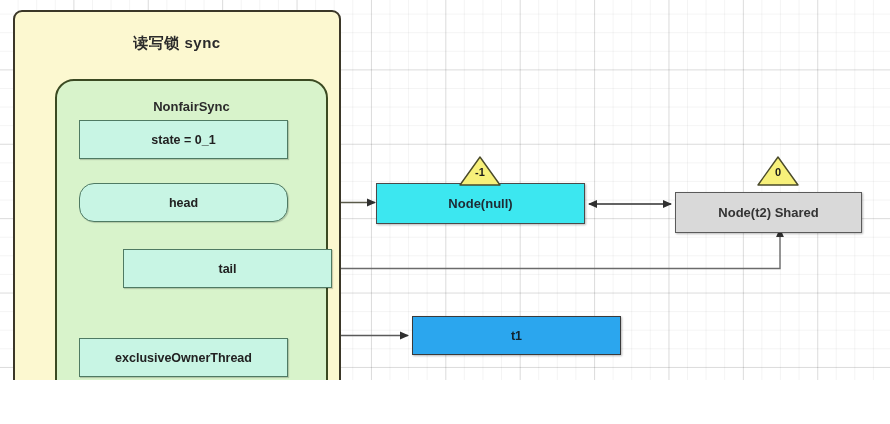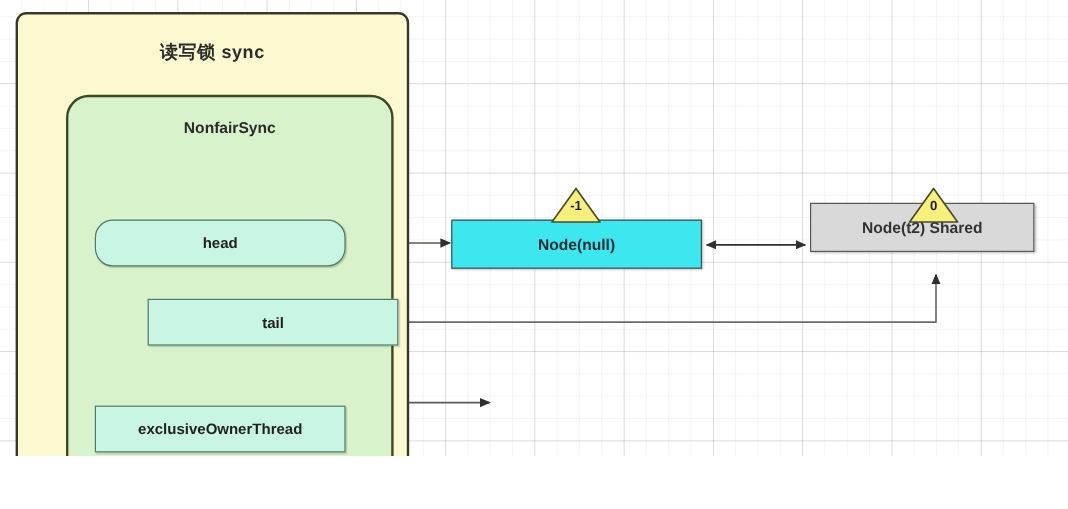--- a/index.html
+++ b/index.html
@@ -94,21 +94,21 @@
     font-weight: bold;
     box-shadow: 1px 1px 2px rgba(0,0,0,0.28);
   }
   .node-null {
     left: 376px; top: 183px; width: 209px;
     background: #3ce7f0;
     border: 1px solid #4a4a4a;
     color: #1e2a33;
   }
   .node-t2 {
-    left: 675px; top: 169px; width: 187px;
+    left: 675px; top: 192px; width: 187px;
     background: #d9d9d9;
     border: 1px solid #5a5a5a;
     color: #333333;
   }
   .thread-box {
     position: absolute;
     left: 412px; top: 316px;
     width: 209px; height: 39px;
     background: #2ba6ee;
     border: 1px solid #3a3a3a;
@@ -179,28 +179,30 @@
   </svg>
 
   <div class="outer-box">
     <div class="outer-title">读写锁 sync</div>
 
     <div class="inner-box">
       <div class="inner-title">NonfairSync</div>
     </div>
   </div>
 
+  <div class="field f0">state = 0_1</div>
   <div class="field f1">head</div>
   <div class="field f2">tail</div>
   <div class="field f3">exclusiveOwnerThread</div>
 
   <div class="node node-null">Node(null)</div>
 
   <div class="node node-t2">Node(t2) Shared</div>
 
+  <div class="thread-box">t1</div>
 
   <div class="badge b-null">
     <svg width="44" height="32" viewBox="0 0 44 32">
       <path d="M22,2 L42,30 L2,30 z" fill="#f7f07a" stroke="#4a4a2a" stroke-width="1.4" stroke-linejoin="round"></path>
     </svg>
     <div class="badge-num">-1</div>
   </div>
 
   <div class="badge b-t2">
     <svg width="44" height="32" viewBox="0 0 44 32">

